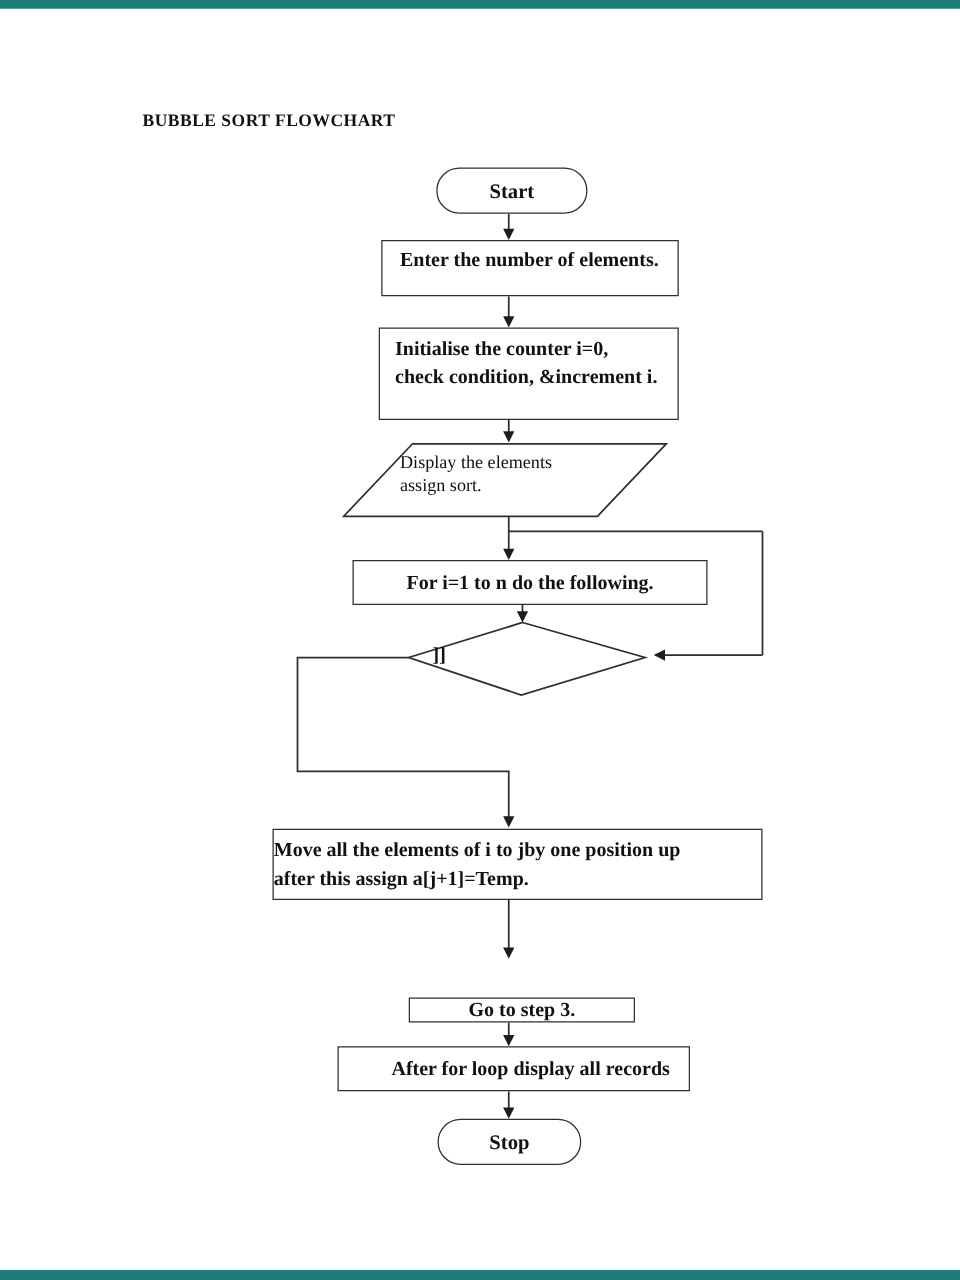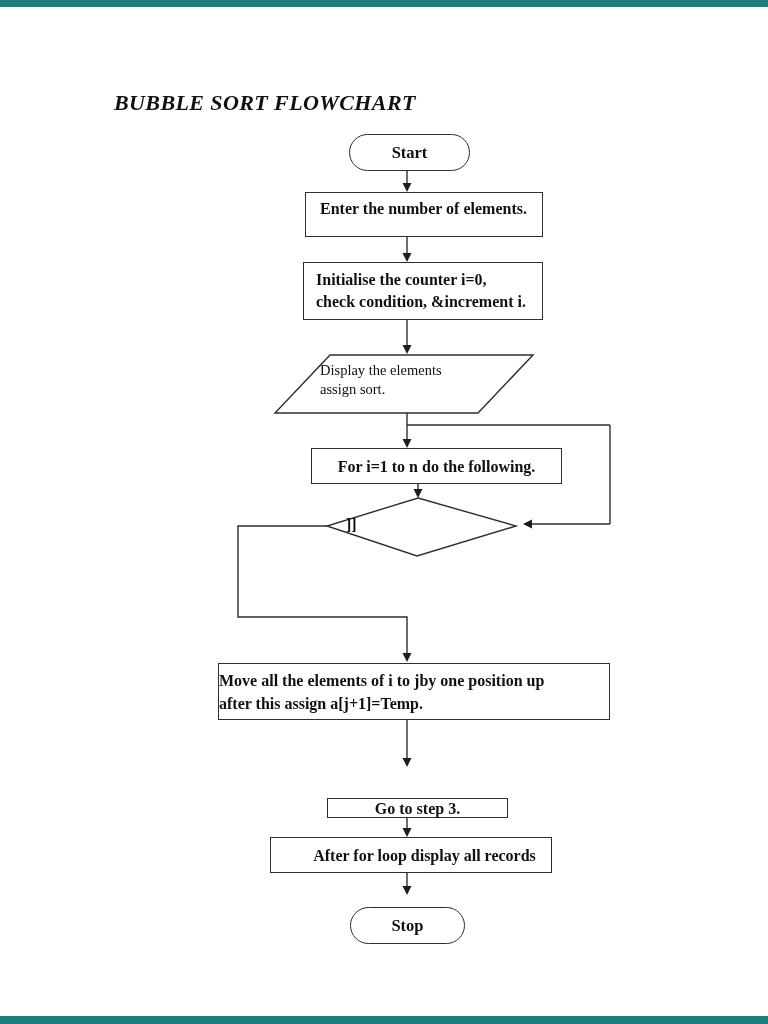--- a/index.html
+++ b/index.html
@@ -6,42 +6,42 @@
   .page {
     position:relative; width:768px; height:1024px; overflow:hidden;
     background:#ffffff; color:#111;
     font-family:"Liberation Serif","DejaVu Serif",serif;
   }
   .accent-bar { position:absolute; left:0; width:768px; background:#1E7C79; }
   .accent-bar.top { top:0; height:7px; }
   .accent-bar.bottom { bottom:0; height:8px; }
   .doc-title {
     position:absolute; left:114px; top:90px;
-    font-size:22px; font-weight:bold; letter-spacing:.4px; white-space:nowrap;font-style:italic;
+    font-size:14px; font-weight:bold; letter-spacing:.4px; white-space:nowrap;
   }
   svg.diagram-layer { position:absolute; left:0; top:0; }
   .node {
     position:absolute; box-sizing:border-box;
     border:1.6px solid #2E2E2E; background:#fff;
     font-weight:bold; font-size:16px; line-height:21px; white-space:nowrap;
   }
   .terminator { border-radius:19px; display:flex; align-items:center; justify-content:center; font-size:16.5px; }
   .flexcenter { display:flex; align-items:center; justify-content:center; }
   .textonly { border:none; background:transparent; text-align:left; }
   .n-start  { left:349px; top:134px; width:121px; height:37px; }
   .n-enter  { left:305px; top:192px; width:238px; height:45px; padding:5px 0 0 14px; }
-  .n-init   { left:303px; top:262px; width:240px; height:58px; padding:6px 0 0 12px; line-height:22px; }
+  .n-init   { left:303px; top:262px; width:240px; height:74px; padding:6px 0 0 12px; line-height:22px; }
   .n-display{ left:320px; top:361px; width:170px; font-weight:normal; font-size:14.5px; line-height:19px; }
-  .n-for    { left:282px; top:448px; width:251px; height:36px;margin-left:29px; }
+  .n-for    { left:282px; top:448px; width:284px; height:36px; }
   .n-decision { left:346px; top:512px; width:150px; font-size:15.5px; line-height:21px; font-weight:bold; }
   .n-decision .l2 { display:block; margin-top:2px; font-size:16px; }
   .n-move   { left:218px; top:663px; width:392px; height:57px; padding-top:5px; line-height:23px; }
   .n-goto   { left:327px; top:767px; width:181px; height:20px;margin-top:31px; }
   .n-after  { left:270px; top:837px; width:282px; height:36px;padding-left:27px; }
-  .n-stop   { left:350px; top:895px; width:115px; height:37px;margin-top:12px; }
+  .n-stop   { left:350px; top:895px; width:115px; height:37px; }
   .line { stroke:#2E2E2E; stroke-width:1.4; fill:none; }
   .shape { stroke:#2E2E2E; stroke-width:1.4; fill:#ffffff; }
   .ahead { fill:#1d1d1d; stroke:none; }
 </style>
 </head>
 <body>
 
 <div class="page">
 
   <div class="accent-bar top"></div>

